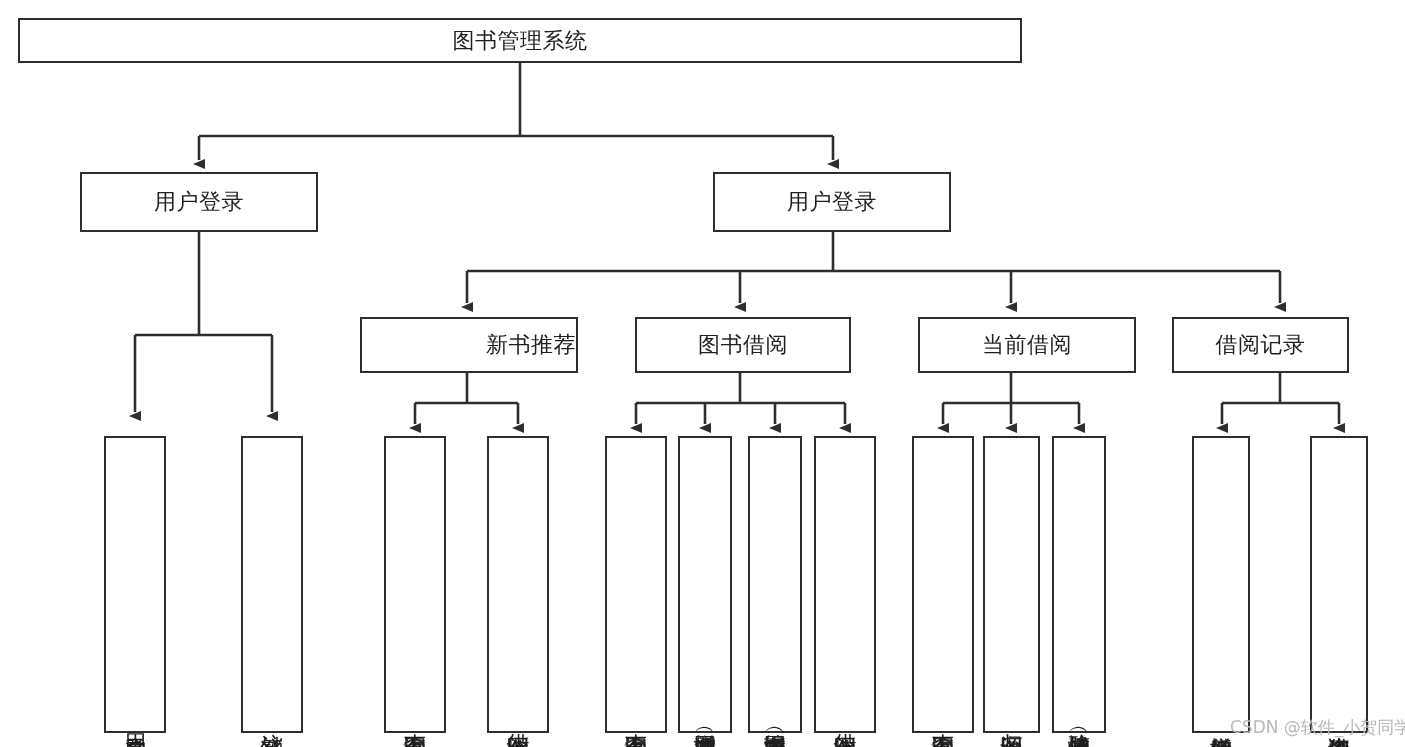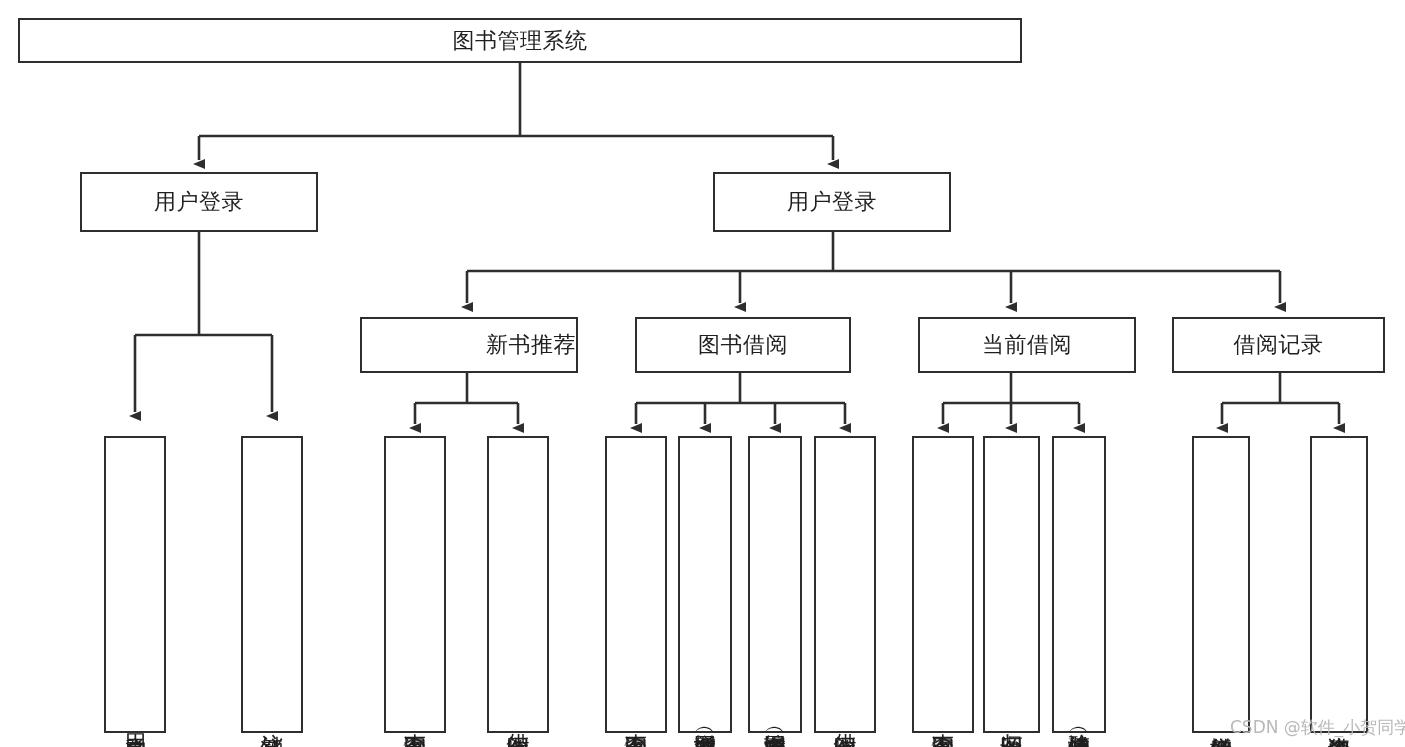--- a/index.html
+++ b/index.html
@@ -140,21 +140,21 @@
 
   <div class="node horiz" style="left:360px; top:317px; width:218px; height:56px;justify-content:flex-end;">
     <span class="label">新书推荐</span>
   </div>
   <div class="node horiz" style="left:635px; top:317px; width:216px; height:56px;">
     <span class="label">图书借阅</span>
   </div>
   <div class="node horiz" style="left:918px; top:317px; width:218px; height:56px;">
     <span class="label">当前借阅</span>
   </div>
-  <div class="node horiz" style="left:1172px; top:317px; width:213px; height:56px;">
+  <div class="node horiz" style="left:1172px; top:317px; width:177px; height:56px;">
     <span class="label">借阅记录</span>
   </div>
 
   <div class="node vert" style="left:104px; top:436px; width:62px; height:297px;">
     <span class="label">用户登录</span>
   </div>
   <div class="node vert" style="left:241px; top:436px; width:62px; height:297px;">
     <span class="label">注销登录</span>
   </div>
 

